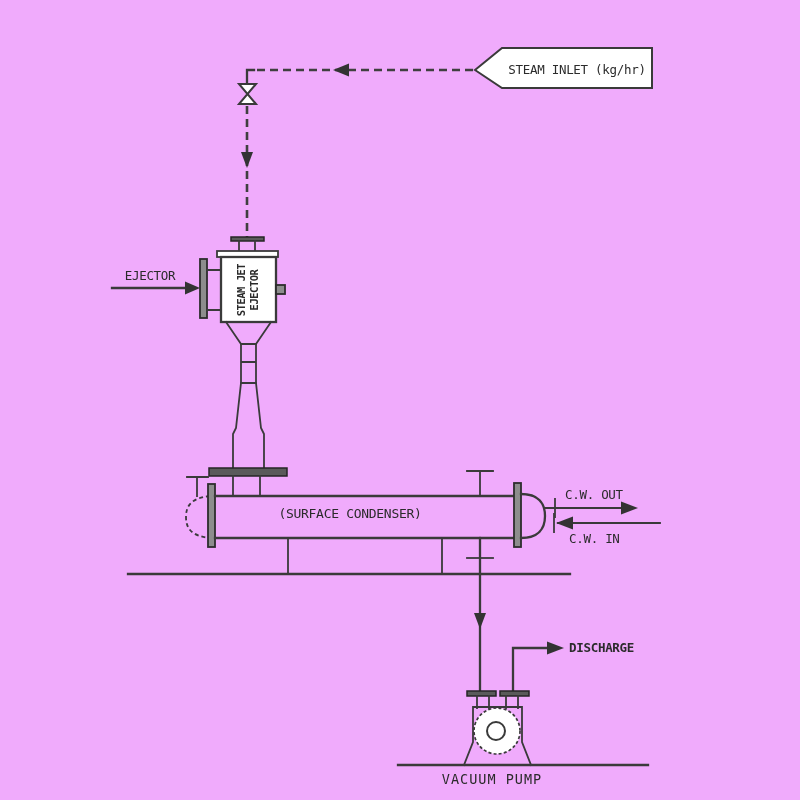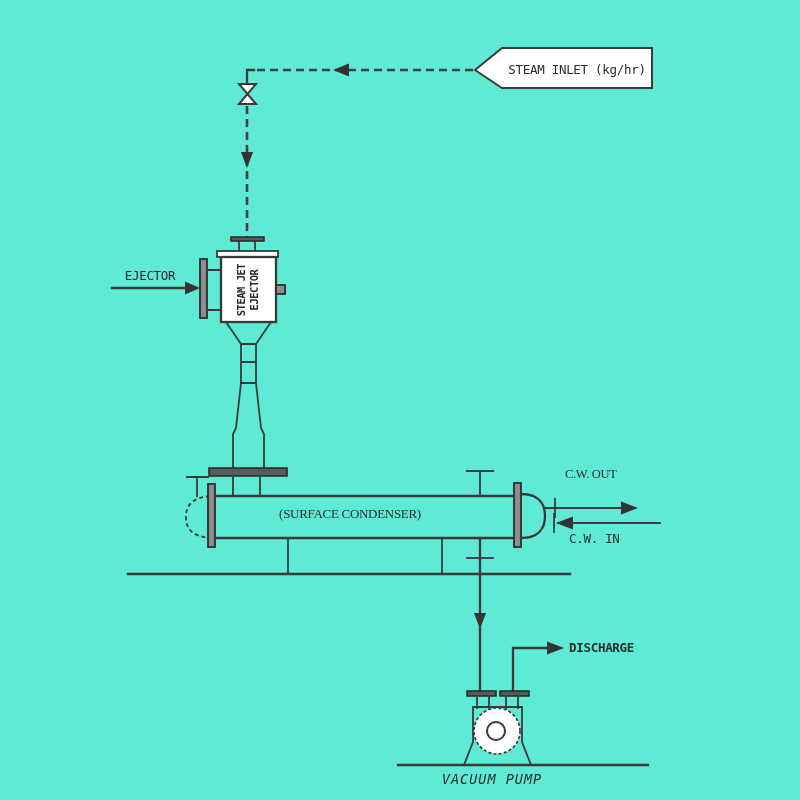--- a/index.html
+++ b/index.html
@@ -1,25 +1,25 @@
 <!DOCTYPE html>
 <html><head>
 <meta charset="utf-8">
 <style>
   html,body{margin:0;padding:0;background:#ffffff;}
-  #canvas{position:relative;width:800px;height:800px;background:#5eead4;overflow:hidden;
+  #canvas{position:relative;width:800px;height:800px;background:#f0abfc;overflow:hidden;
           font-family:"DejaVu Sans Mono","Liberation Mono",monospace;}
   #diagram-svg{position:absolute;left:0;top:0;width:800px;height:800px;}
   .lbl{position:absolute;white-space:nowrap;color:#2b2b2b;
        font:500 12.5px "DejaVu Sans Mono","Liberation Mono",monospace;letter-spacing:-0.3px;}
   .lbl.center{text-align:center;}
   #ejector-label{position:absolute;left:248px;top:290px;transform:translate(-50%,-50%) rotate(-90deg);
        text-align:center;font-size:10.5px;line-height:13px;font-weight:700;color:#2b2b2b;
        letter-spacing:-0.5px;white-space:nowrap;}
-  #condenser-label{font-size:13px;font-family:Liberation Serif, serif;}
+  #condenser-label{font-size:13px;}
   #vacuum-pump-label{font-size:13.5px;letter-spacing:1px;}
   
   .ln{stroke:#3a3a3a;stroke-width:1.8;fill:none;stroke-linecap:square;}
   .ln2{stroke:#3a3a3a;stroke-width:2.3;fill:none;stroke-linecap:square;}
   .dashed{stroke:#3f3f3f;stroke-width:2.6;fill:none;stroke-dasharray:8 5;}
   .arr{fill:#333333;stroke:none;}
   .whitebox{fill:#ffffff;stroke:#3a3a3a;stroke-width:2.3;}
   .gbar{fill:#8d8d8d;stroke:#2d2d2d;stroke-width:1.8;}
   .dbar{fill:#5a5a5a;stroke:#262626;stroke-width:1.5;}
   .headdash{stroke:#3a3a3a;stroke-width:1.8;fill:none;stroke-dasharray:4 3;}
@@ -104,21 +104,21 @@
 
   <div class="lbl center" style="left:110px;top:268px;width:80px;">EJECTOR</div>
 
   <div id="ejector-label">
     <div>STEAM JET</div>
     <div>EJECTOR</div>
   </div>
 
   <div class="lbl center" id="condenser-label" style="left:262px;top:506px;width:176px;">(SURFACE CONDENSER)</div>
 
-  <div class="lbl" style="left:565px;top:467px;font-family:Liberation Serif, serif;">C.W. OUT</div>
+  <div class="lbl" style="left:565px;top:487px;">C.W. OUT</div>
 
   <div class="lbl" style="left:569px;top:531px;">C.W. IN</div>
 
   <div class="lbl" style="left:569px;top:640px;font-weight:bold;">DISCHARGE</div>
 
-  <div class="lbl center" id="vacuum-pump-label" style="left:436px;top:771px;width:112px;font-style:italic;">VACUUM PUMP</div>
+  <div class="lbl center" id="vacuum-pump-label" style="left:436px;top:771px;width:112px;">VACUUM PUMP</div>
 
 </div>
 
 </body></html>

